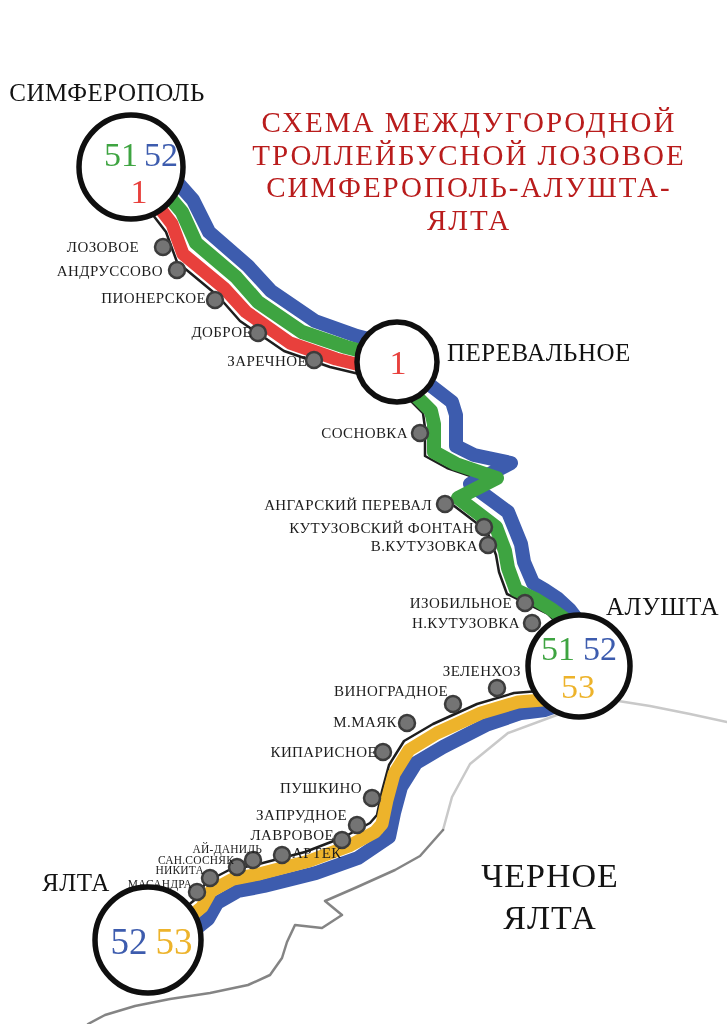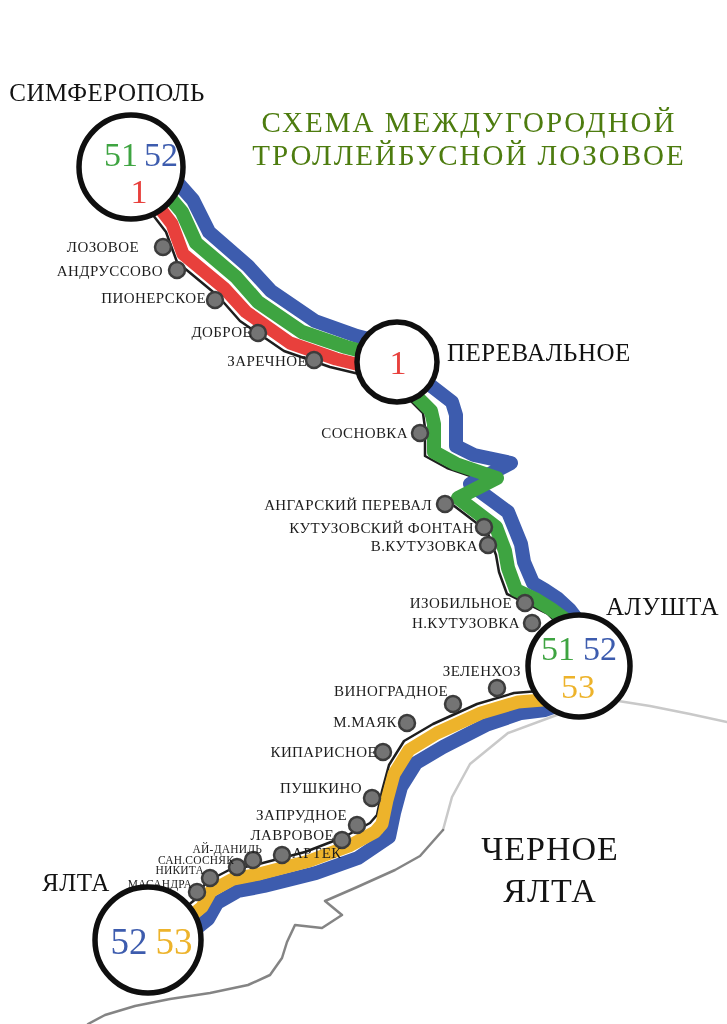--- a/index.html
+++ b/index.html
@@ -6,22 +6,22 @@
   #stage{position:relative;width:727px;height:1024px;background:#ffffff;overflow:hidden;
          font-family:"Liberation Serif","DejaVu Serif",serif;}
   #map{position:absolute;left:0;top:0;}
   svg text{font-family:"Liberation Serif","DejaVu Serif",serif;}
   .stop-label{font-size:15px;fill:#1d1d1d;letter-spacing:.4px;}
   .stop-label.small{font-size:11.5px;letter-spacing:.2px;}
   .city-label{font-size:25px;fill:#121212;letter-spacing:.5px;}
   .num{font-size:34px;}
   .t-yalta .num{font-size:37px;}
   .title-block{position:absolute;left:228px;top:106px;width:482px;text-align:center;
-               font-size:29px;line-height:32.5px;color:#4d7c0f;letter-spacing:2px;}
-  .sea-label{position:absolute;left:440px;top:828px;width:220px;text-align:center;
+               font-size:29px;line-height:32.5px;color:#b91c1c;letter-spacing:2px;}
+  .sea-label{position:absolute;left:440px;top:855px;width:220px;text-align:center;
              font-size:34px;line-height:42px;color:#141414;letter-spacing:1px;}
 </style>
 </head>
 <body>
 
 <div id="stage">
 
   <svg id="map" width="727" height="1024" viewBox="0 0 727 1024">
 
     <path d="M 727,722 L 690,714 L 650,706 L 612,700 L 565,712 L 508,733 L 470,764 L 452,797 L 443,830" fill="none" stroke-width="2.5" stroke-linejoin="round" stroke-linecap="round" stroke="#c9c9c9"></path>
@@ -158,20 +158,21 @@
           <text x="129" y="954" text-anchor="middle" class="num" fill="#3d5cae">52</text>
           <text x="174" y="954" text-anchor="middle" class="num" fill="#edb32b">53</text>
           <text x="42" y="891" text-anchor="start" class="city-label">ЯЛТА</text>
         </g>
       </g>
   </svg>
 
   <div class="title-block">
     <div>СХЕМА МЕЖДУГОРОДНОЙ</div>
     <div>ТРОЛЛЕЙБУСНОЙ ЛОЗОВОЕ</div>
+    <div>СИМФЕРОПОЛЬ-АЛУШТА-ЯЛТА</div>
   </div>
 
   <div class="sea-label">
     <div>ЧЕРНОЕ</div>
     <div>ЯЛТА</div>
   </div>
 
 </div>
 
 </body></html>

